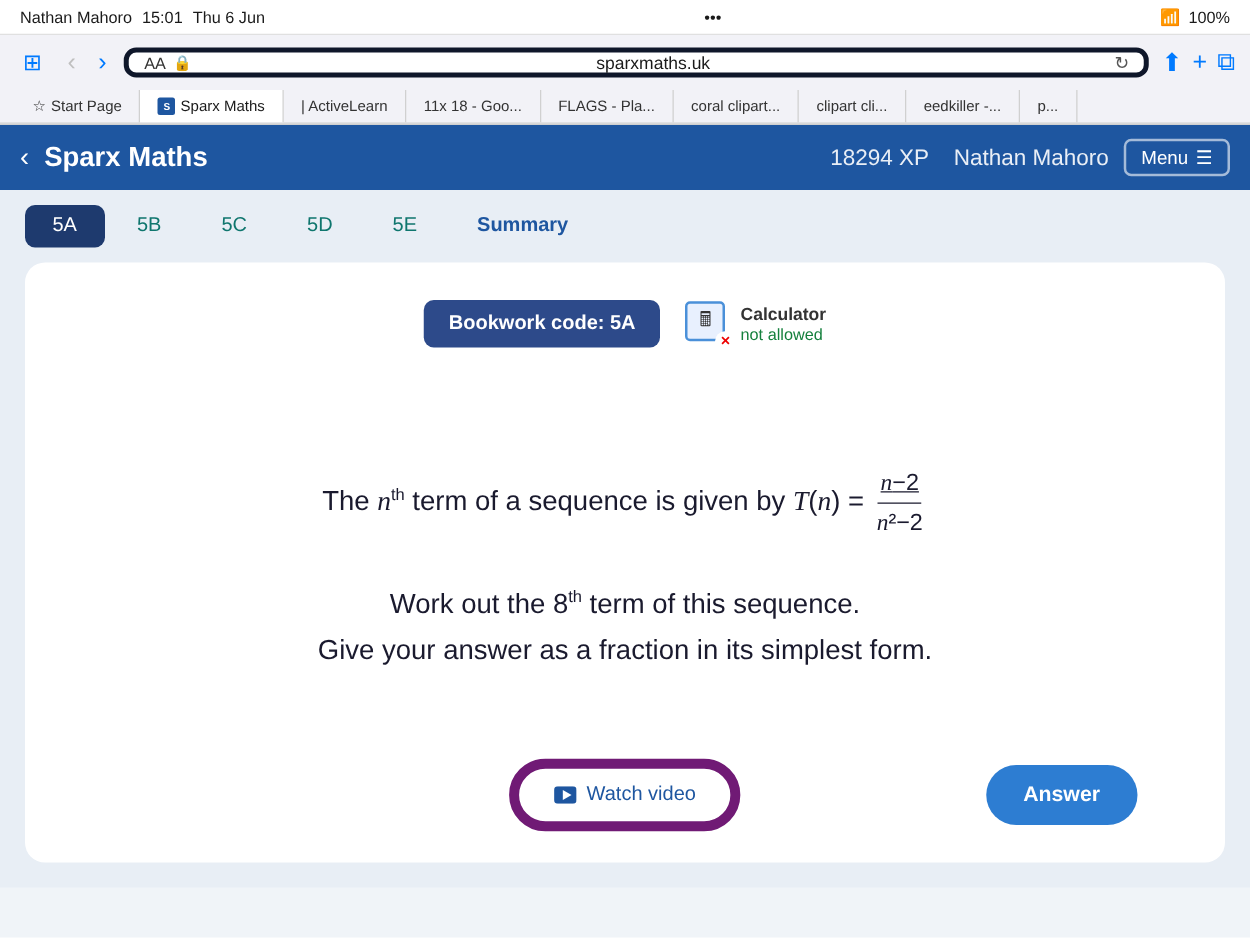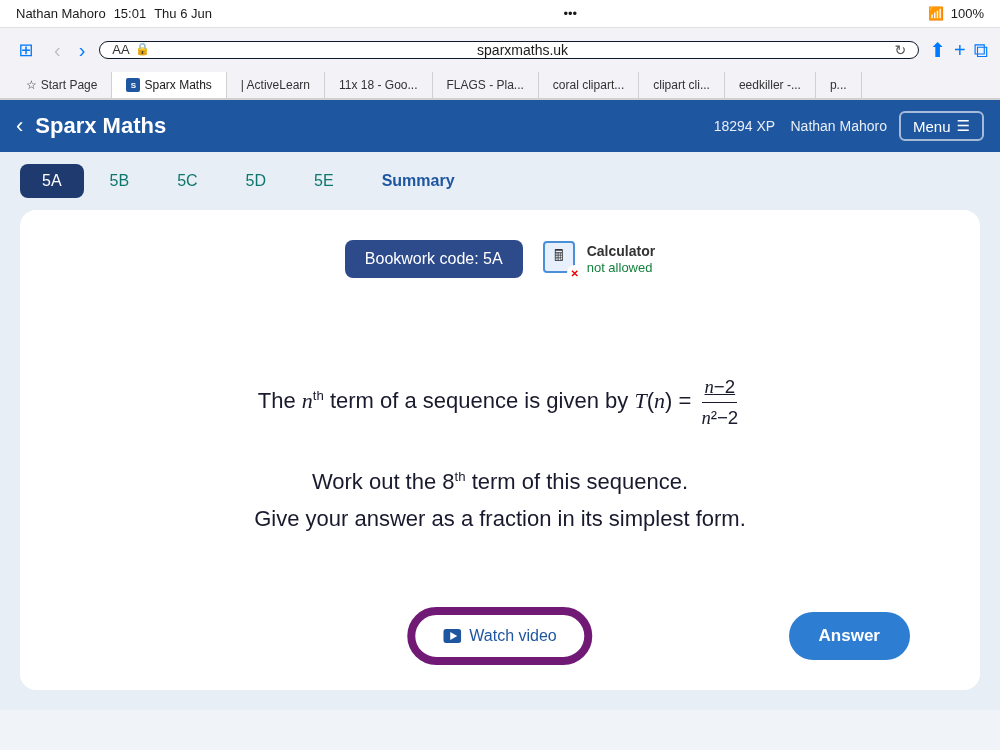--- a/index.html
+++ b/index.html
@@ -37,24 +37,24 @@
       color: #007aff; font-size: 18px;
     }
     .nav-btn {
       background: none; border: none; cursor: pointer;
       color: #007aff; font-size: 20px; padding: 0 4px;
     }
     .nav-btn.disabled { color: #c0c0c0; cursor: default; }
     .address-bar {
       flex: 1;
       background: white;
-      border: 1px solid #0f172a;
+      border: 4px solid #0f172a;
       border-radius: 10px;
       display: flex;
-      align-items: flex-start;
+      align-items: center;
       padding: 0 12px;
       gap: 6px;
       font-size: 14px;
     }
     .aa-text { font-size: 13px; color: #333; }
     .lock-icon { color: #555; font-size: 12px; }
     .url-text { color: #1a1a1a; flex: 1; text-align: center; }
     .reload-btn { color: #555; font-size: 14px; background: none; border: none; cursor: pointer; }
     .browser-actions { display: flex; gap: 8px; }
     .browser-action-btn { background: none; border: none; color: #007aff; font-size: 20px; cursor: pointer; }
@@ -99,21 +99,21 @@
       padding: 0 16px;
       height: 52px;
       color: white;
     }
     .back-btn {
       background: none; border: none; color: white; font-size: 22px; cursor: pointer; margin-right: 12px;
     }
     .sparx-logo {
       font-size: 22px; font-weight: 700; color: white; flex: 1;
     }
-    .xp-info { font-size: 14px; color: rgba(255,255,255,0.9); margin-right: 12px; }
+    .xp-info { font-size: 18px; color: rgba(255,255,255,0.9); margin-right: 12px; }
     .menu-btn {
       background: none; border: 2px solid rgba(255,255,255,0.6); color: white;
       padding: 4px 12px; border-radius: 6px; font-size: 15px; cursor: pointer;
       display: flex; align-items: center; gap: 6px;
     }
 
     
     .content-area {
       background: #e8eef5;
       padding: 0 0 20px 0;
@@ -165,21 +165,21 @@
       gap: 20px;
       margin-bottom: 40px;
       align-self: center;
     }
     .bookwork-code {
       background: #2d4a8a;
       color: white;
       padding: 10px 20px;
       border-radius: 8px;
       font-size: 16px;
-      font-weight: 400;
+      font-weight: 700;
     }
     .calculator-status {
       display: flex;
       align-items: center;
       gap: 8px;
       font-size: 14px;
       color: #333;
     }
     .calc-icon-wrap {
       position: relative;

